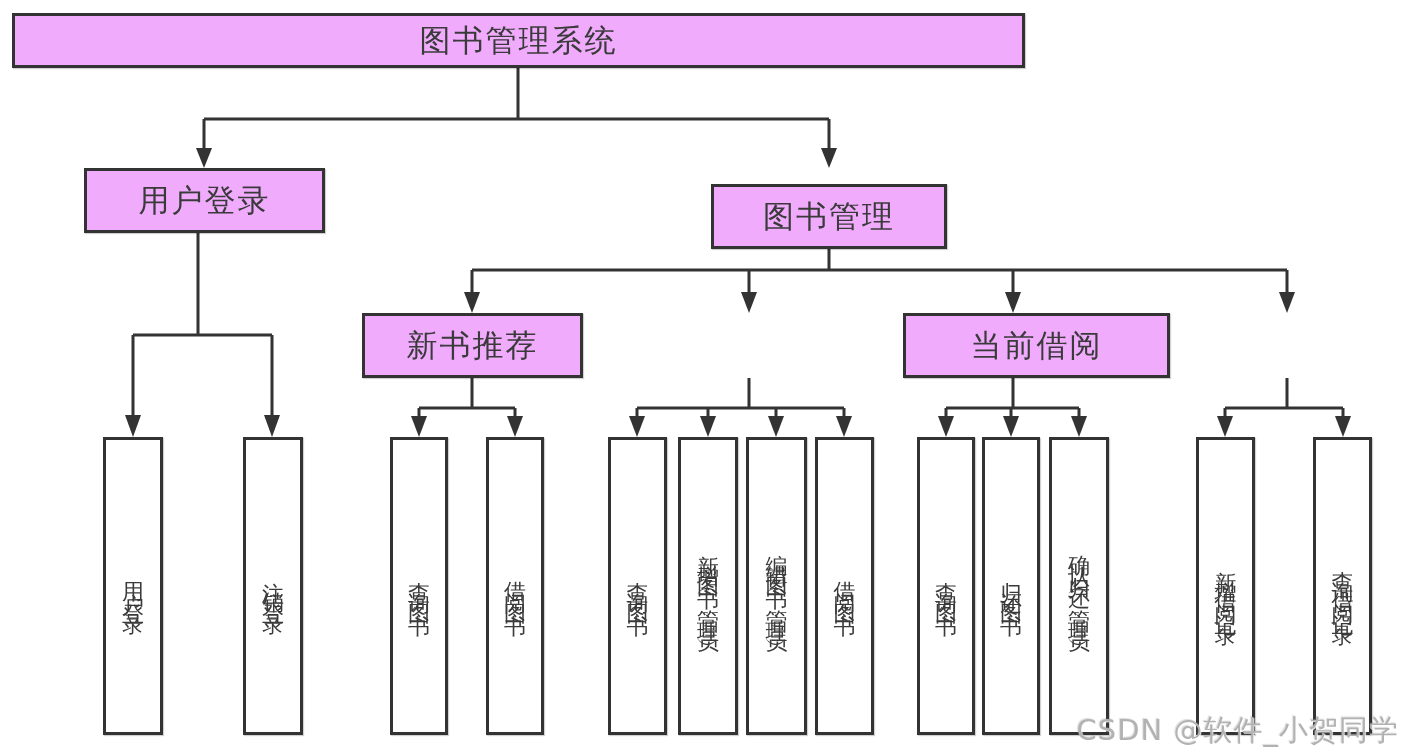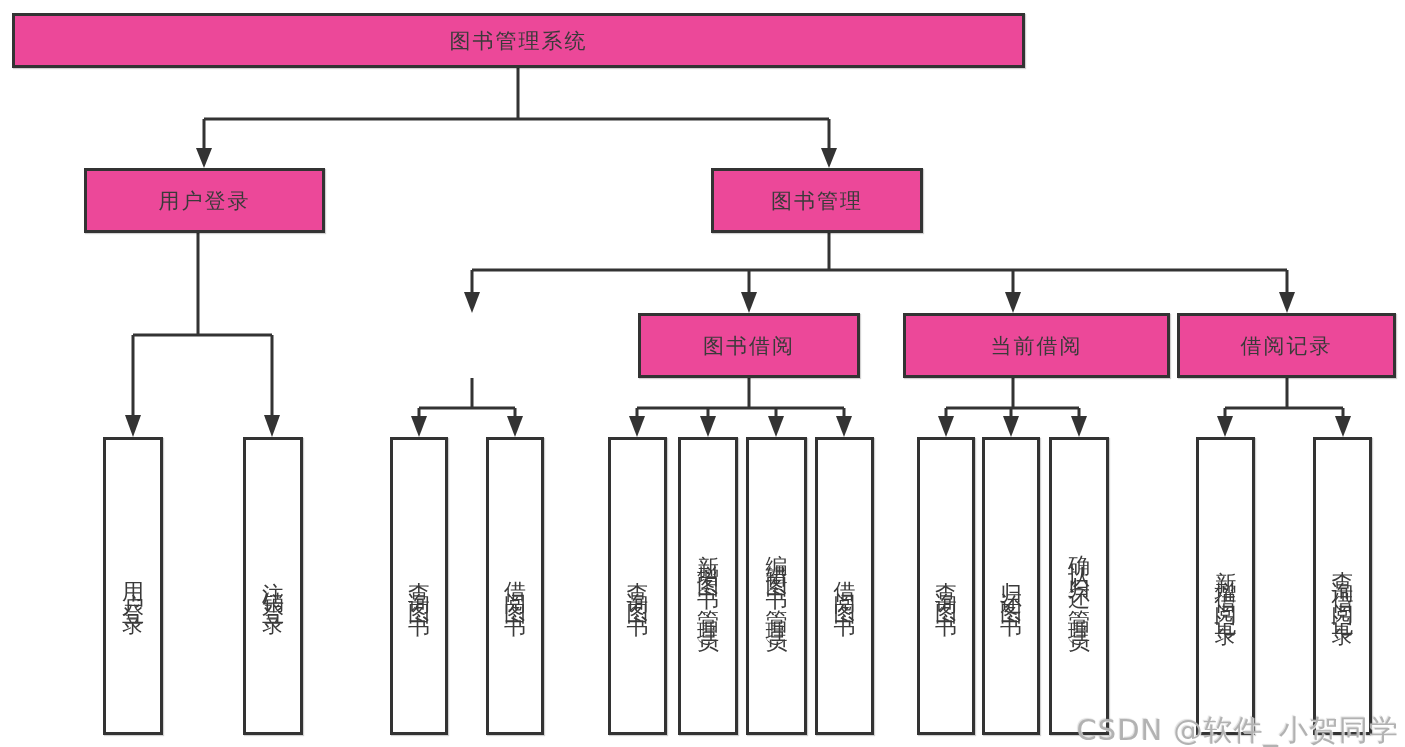--- a/index.html
+++ b/index.html
@@ -19,24 +19,24 @@
     width: 1405px; height: 747px;
   }
   #connectors path {
     stroke: #333333; stroke-width: 3; fill: none;
   }
   #connectors polygon {
     fill: #333333; stroke: none;
   }
   .node {
     position: absolute;
-    background: #ec4899;
+    background: #f0abfc;
     border: 3px solid #333333;
     display: flex; align-items: center; justify-content: center;
-    font-size: 21px; letter-spacing: 2px;
+    font-size: 31px; letter-spacing: 2px;
     color: #3a3a3a;
     white-space: nowrap;
     box-shadow: 1px 1px 1px rgba(0,0,0,0.18);
   }
   .vnode {
     position: absolute;
     top: 437px; height: 298px;
     background: #ffffff;
     border: 3px solid #333333;
     display: flex; align-items: center; justify-content: center;
@@ -106,25 +106,24 @@
     <g>
       <path d="M1287 378 V408 M1225 408 H1343 M1225 408 V419 M1343 408 V419"></path>
       <polygon points="1217,416 1233,416 1225,437"></polygon>
       <polygon points="1335,416 1351,416 1343,437"></polygon>
     </g>
   </svg>
 
   <div class="node" style="left:12px; top:13px; width:1013px; height:55px;">图书管理系统</div>
 
   <div class="node" style="left:84px; top:168px; width:241px; height:65px;">用户登录</div>
-  <div class="node" style="left:711px; top:168px; width:212px; height:65px;">图书管理</div>
+  <div class="node" style="left:711px; top:184px; width:236px; height:65px;">图书管理</div>
 
-  <div class="node" style="left:638px; top:313px; width:222px; height:65px;">图书借阅</div>
+  <div class="node" style="left:362px; top:313px; width:221px; height:65px;">新书推荐</div>
   <div class="node" style="left:903px; top:313px; width:267px; height:65px;">当前借阅</div>
-  <div class="node" style="left:1177px; top:313px; width:219px; height:65px;">借阅记录</div>
 
   <div class="vnode" style="left:103px; width:60px;">用户登录</div>
   <div class="vnode" style="left:243px; width:60px;">注销登录</div>
 
   <div class="vnode" style="left:390px; width:58px;">查询图书</div>
   <div class="vnode" style="left:486px; width:58px;">借阅图书</div>
 
   <div class="vnode" style="left:608px; width:59px;">查询图书</div>
   <div class="vnode" style="left:678px; width:60px;">新增图书（管理员）</div>
   <div class="vnode" style="left:746px; width:61px;">编辑图书（管理员）</div>

